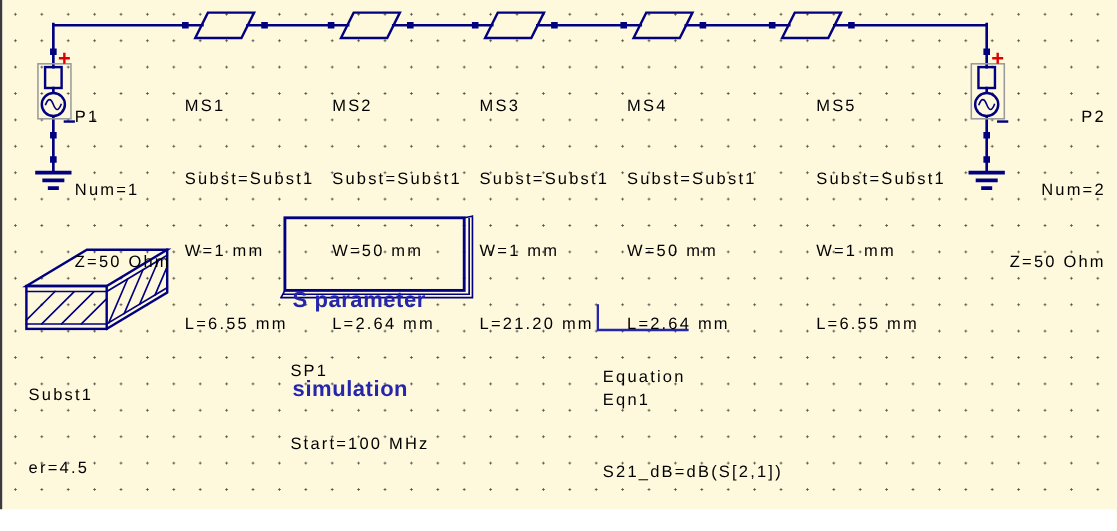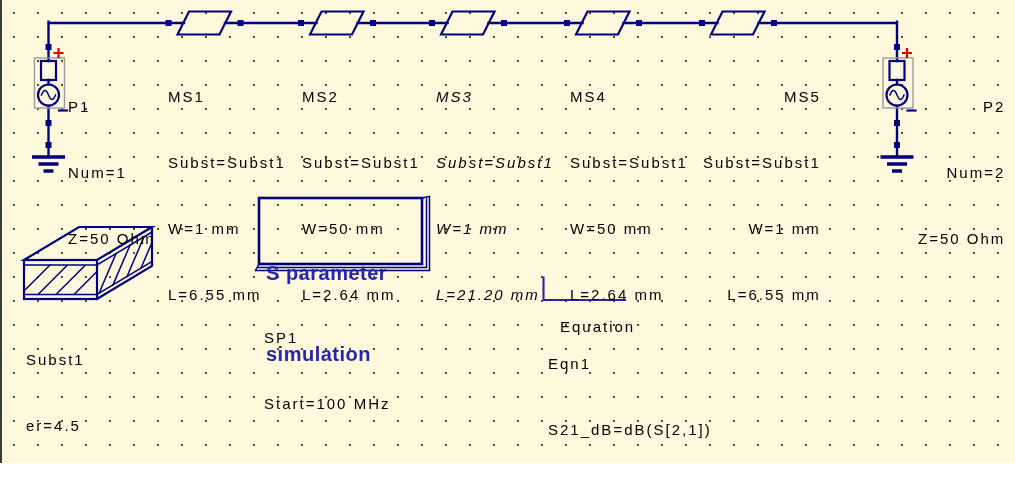--- a/index.html
+++ b/index.html
@@ -120,33 +120,33 @@
     <div>Subst=Subst1</div>
     <div>W=1 mm</div>
     <div>L=6.55 mm</div>
   </div>
   <div class="lbl" style="left:302px; top:42px;">
     <div>MS2</div>
     <div>Subst=Subst1</div>
     <div>W=50 mm</div>
     <div>L=2.64 mm</div>
   </div>
-  <div class="lbl" style="left:436px; top:42px;font-style:italic;">
+  <div class="lbl" style="left:436px; top:42px;">
     <div>MS3</div>
     <div>Subst=Subst1</div>
     <div>W=1 mm</div>
     <div>L=21.20 mm</div>
   </div>
   <div class="lbl" style="left:570px; top:42px;">
     <div>MS4</div>
     <div>Subst=Subst1</div>
     <div>W=50 mm</div>
     <div>L=2.64 mm</div>
   </div>
-  <div class="lbl" style="left:703px; top:42px;text-align:right;">
+  <div class="lbl" style="left:742px; top:42px;">
     <div>MS5</div>
     <div>Subst=Subst1</div>
     <div>W=1 mm</div>
     <div>L=6.55 mm</div>
   </div>
 
   <div class="lbl" style="left:26px; top:305px;">
     <div>Subst1</div>
     <div>er=4.5</div>
     <div>h=1.6 mm</div>
@@ -160,21 +160,21 @@
     <div>S parameter</div>
     <div>simulation</div>
   </div>
   <div class="lbl" style="left:264px; top:283px;">
     <div>SP1</div>
     <div>Start=100 MHz</div>
     
     
   </div>
 
-  <div class="lbl" style="left:548px; top:272px;margin-left:12px;">
+  <div class="lbl" style="left:548px; top:288px;">
     <div>Equation</div>
   </div>
   <div class="lbl" style="left:548px; top:309px;">
     <div>Eqn1</div>
     <div>S21_dB=dB(S[2,1])</div>
     
   </div>
 
   <div class="edge-left"></div>
 </div>

